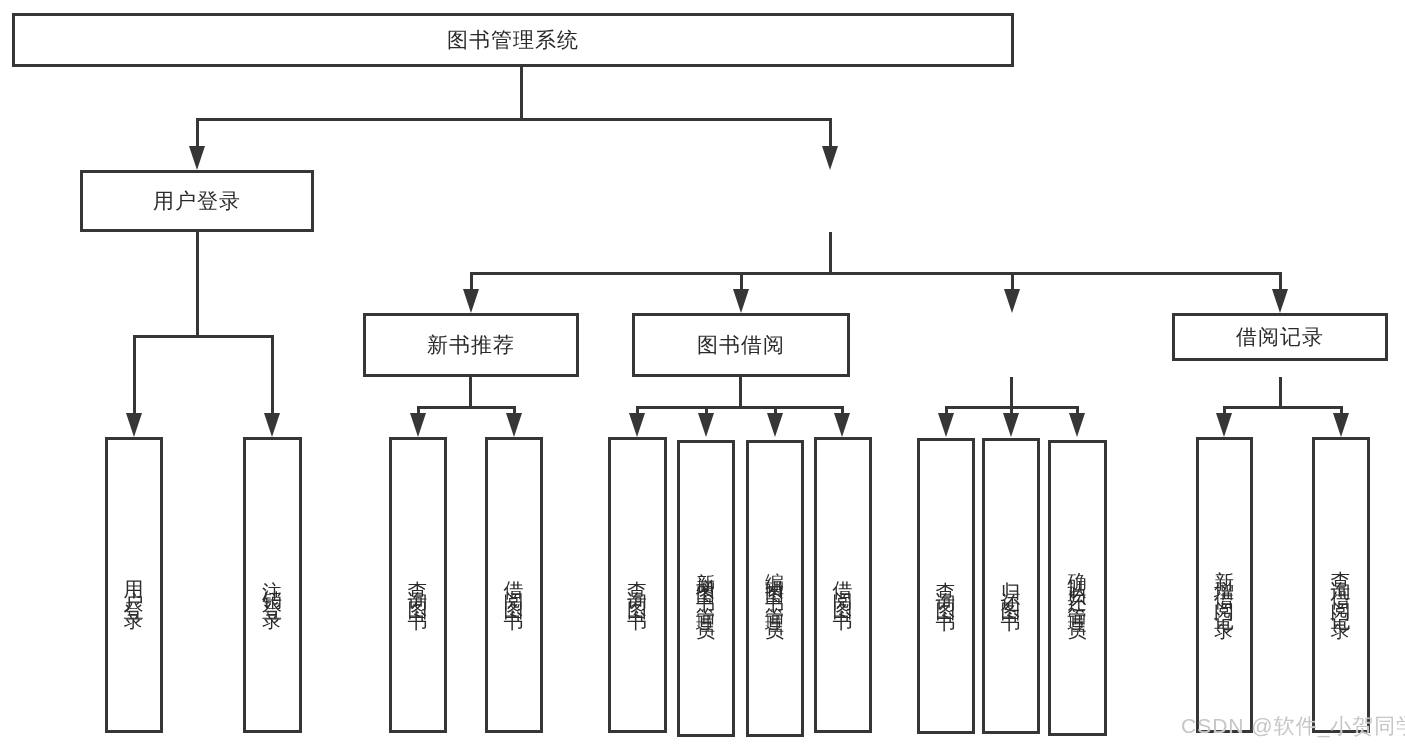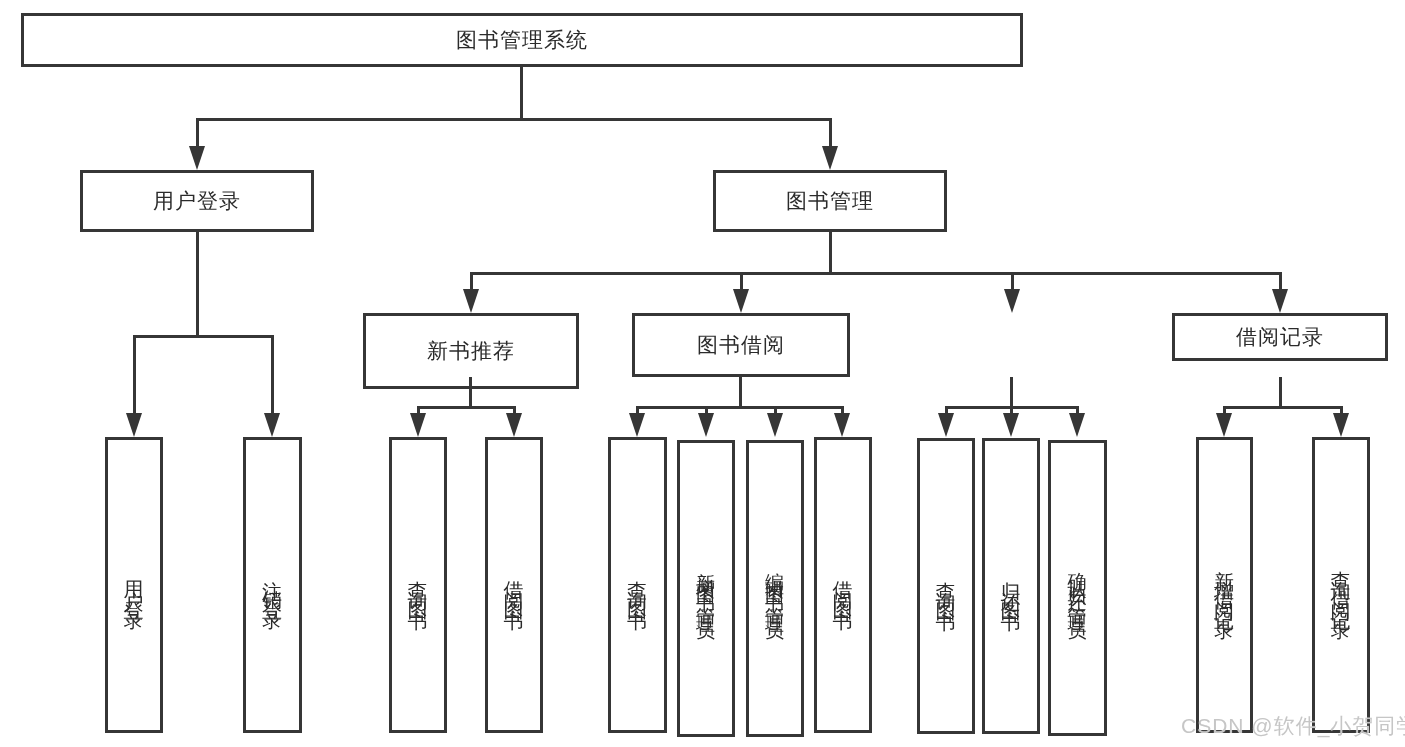--- a/index.html
+++ b/index.html
@@ -45,57 +45,54 @@
     white-space:nowrap;
     z-index:6;
     text-shadow:0 0 1px #ffffff;
   }
 </style>
 </head>
 <body>
 
 <div id="canvas">
 
-  <div class="box hnode" style="left:21px;top:13px;width:1002px;height:54px;">
+  <div class="box hnode" style="left:12px;top:13px;width:1002px;height:54px;">
     <span>图书管理系统</span>
   </div>
 
   <div class="v" style="left:520px;top:65px;height:56px;"></div>
   <div class="h" style="left:196px;top:118px;width:636px;"></div>
   <div class="v" style="left:196px;top:118px;height:32px;"></div>
   <div class="arr" style="left:189px;top:146px;"></div>
   <div class="v" style="left:829px;top:118px;height:32px;"></div>
   <div class="arr" style="left:822px;top:146px;"></div>
 
   <div class="box hnode" style="left:80px;top:170px;width:234px;height:62px;">
     <span>用户登录</span>
-  </div>
-  <div class="box hnode" style="left:713px;top:170px;width:234px;height:62px;">
-    <span>图书管理</span>
   </div>
 
   <div class="v" style="left:196px;top:232px;height:106px;"></div>
   <div class="h" style="left:133px;top:335px;width:141px;"></div>
   <div class="v" style="left:133px;top:335px;height:80px;"></div>
   <div class="arr" style="left:126px;top:413px;"></div>
   <div class="v" style="left:271px;top:335px;height:80px;"></div>
   <div class="arr" style="left:264px;top:413px;"></div>
 
   <div class="v" style="left:829px;top:232px;height:43px;"></div>
   <div class="h" style="left:470px;top:272px;width:812px;"></div>
   <div class="v" style="left:470px;top:272px;height:22px;"></div>
   <div class="arr" style="left:463px;top:289px;"></div>
   <div class="v" style="left:740px;top:272px;height:22px;"></div>
   <div class="arr" style="left:733px;top:289px;"></div>
   <div class="v" style="left:1011px;top:272px;height:22px;"></div>
   <div class="arr" style="left:1004px;top:289px;"></div>
   <div class="v" style="left:1279px;top:272px;height:22px;"></div>
   <div class="arr" style="left:1272px;top:289px;"></div>
 
-  <div class="box hnode" style="left:363px;top:313px;width:216px;height:76px;">
+  <div class="box hnode" style="left:363px;top:313px;width:216px;height:64px;">
     <span>新书推荐</span>
   </div>
   <div class="box hnode" style="left:632px;top:313px;width:218px;height:64px;">
     <span>图书借阅</span>
   </div>
   <div class="box hnode" style="left:1172px;top:313px;width:216px;height:48px;">
     <span>借阅记录</span>
   </div>
 
   <div class="v" style="left:469px;top:377px;height:32px;"></div>

